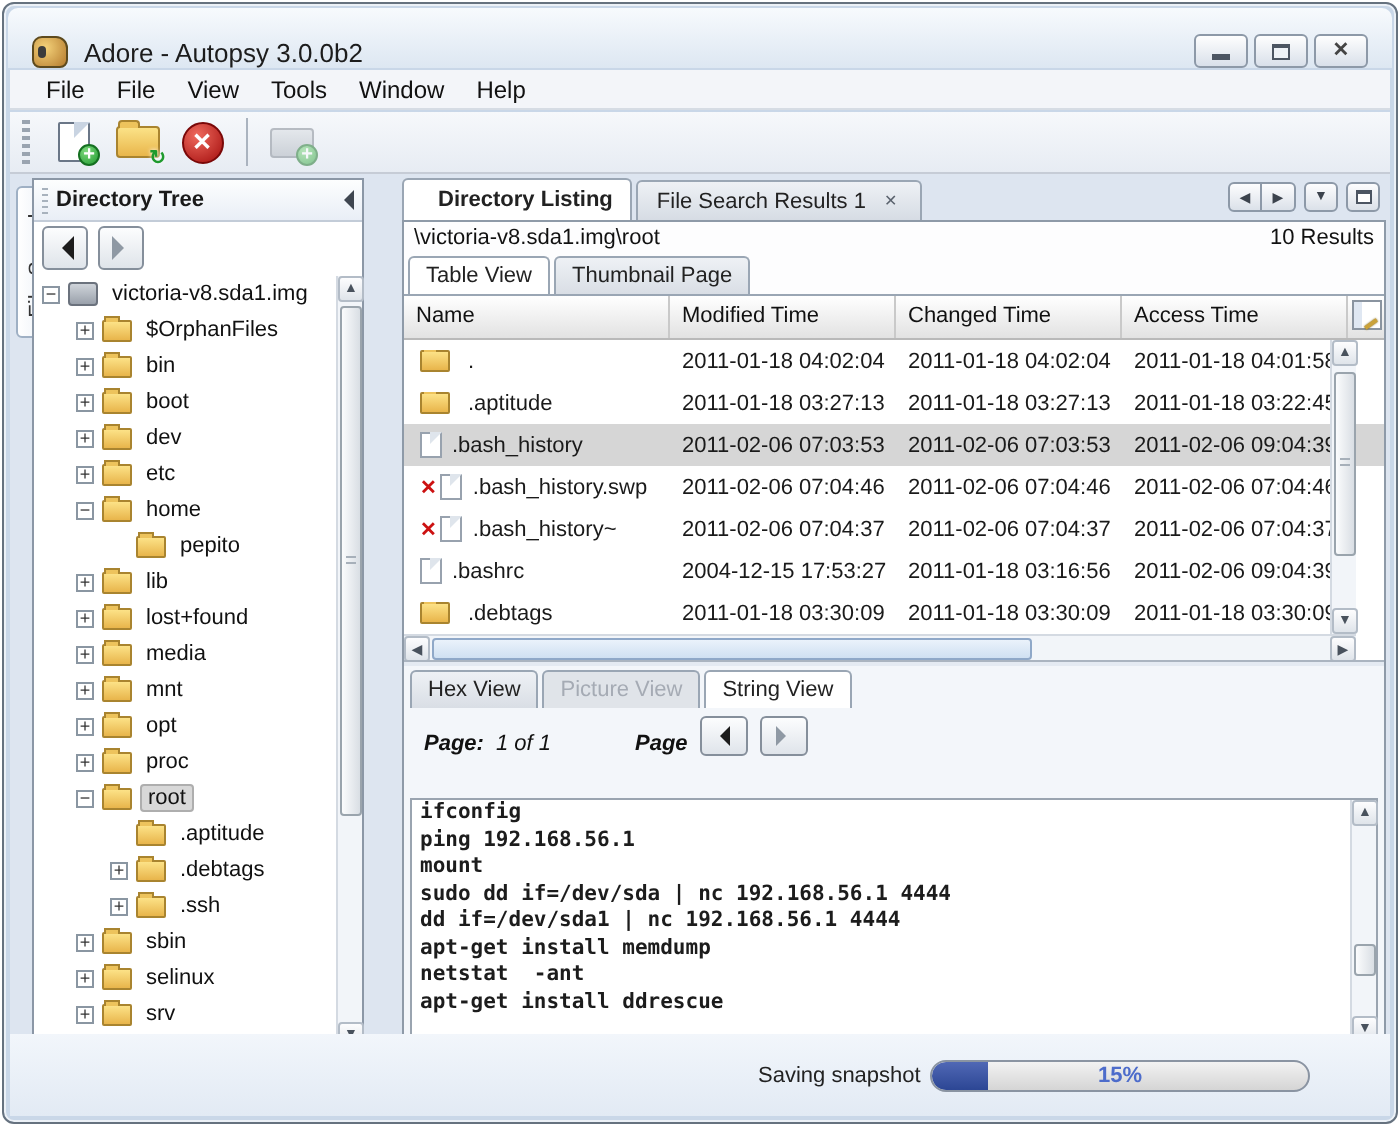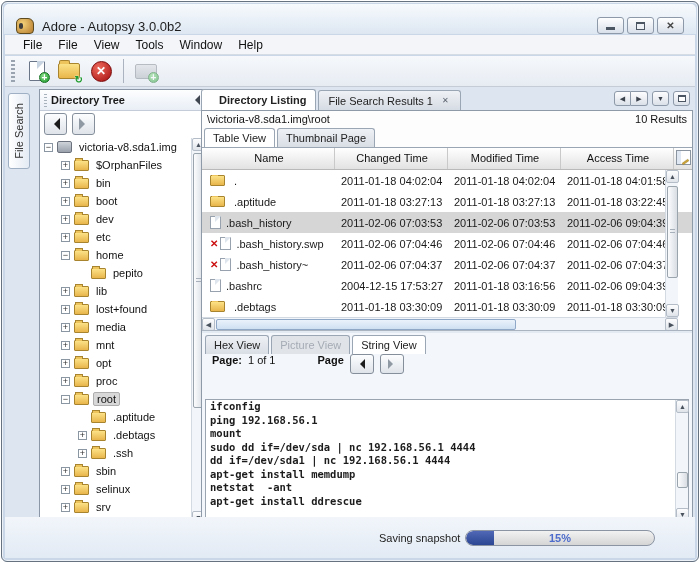--- a/index.html
+++ b/index.html
@@ -35,21 +35,21 @@
   .ic-folder-big:before{content:"";position:absolute;left:0;top:-4px;width:9px;height:3px;background:#edc35c;border:1px solid #a9842f;border-bottom:none;border-radius:2px 2px 0 0;}
   .refresh-badge{position:absolute;right:0;bottom:-1px;font-size:10px;color:#1f9a2e;font-weight:bold;text-shadow:0 0 2px #fff;}
   .ic-close-case{width:21px;height:21px;border-radius:50%;background:radial-gradient(circle at 35% 30%,#ef6a5d,#a30d0d);border:1px solid #7a0808;color:#fff;font-weight:bold;font-size:12px;line-height:19px;text-align:center;}
   .ic-disk-big{width:22px;height:15px;background:linear-gradient(#d7dbe0,#aeb4bc);border:1px solid #7d848e;border-radius:2px;position:relative;}
   .disabled{opacity:.5;}
   
   .content{position:absolute;left:3px;top:85px;right:3px;height:443px;background:#dde5f0;}
   .vtab{position:absolute;left:3px;top:6px;width:22px;height:76px;border:1px solid #9fb0c4;border-radius:3px;background:linear-gradient(90deg,#ffffff,#e4ebf4);}
   .vtab span{position:absolute;left:50%;top:50%;transform:translate(-50%,-50%) rotate(-90deg);white-space:nowrap;font-size:11px;color:#333;}
   
-  .tree-panel{position:absolute;left:34px;top:2px;width:166px;height:437px;background:#fff;border:1px solid #8b97a6;}
+  .tree-panel{position:absolute;left:11px;top:2px;width:166px;height:437px;background:#fff;border:1px solid #8b97a6;}
   .panel-head{height:21px;background:linear-gradient(#fdfefe,#e9eef6);border-bottom:1px solid #c3ccd8;display:flex;align-items:center;padding:0 4px;}
   .ph-grip{width:3px;height:13px;margin-right:4px;background:repeating-linear-gradient(#a8b2bd 0 1px,transparent 1px 3px);}
   .panel-title{font-size:11px;font-weight:bold;color:#1a1a1a;}
   .dock-ic{margin-left:auto;width:0;height:0;border:5px solid;border-color:transparent #3f4650 transparent transparent;}
   .navrow{height:26px;display:flex;align-items:center;padding-left:4px;gap:5px;background:#fff;}
   .nav-btn{width:23px;height:22px;border:1px solid #858f9b;border-radius:3px;background:linear-gradient(#fcfdfe,#dfe4ea);display:flex;align-items:center;justify-content:center;}
   .tri-l{width:0;height:0;border:6px solid;border-color:transparent #1c1c1c transparent transparent;margin-right:3px;}
   .tri-r{width:0;height:0;border:6px solid;border-color:transparent transparent transparent #8f99a4;margin-left:3px;}
   .tree-scroll{position:absolute;top:48px;bottom:1px;left:1px;right:14px;overflow:hidden;}
   .tree-row{height:18px;display:flex;align-items:center;font-size:11px;color:#111;white-space:nowrap;}
@@ -82,42 +82,42 @@
   .mini-pair .mini-btn:last-child{border-radius:0 3px 3px 0;border-left:none;}
   .g-restore{width:8px;height:7px;border:1px solid #4c5562;border-top-width:2px;background:#fff;}
   .main-box{position:absolute;left:0;top:21px;right:0;bottom:0;background:#fff;border:1px solid #8e9aa8;}
   .pathrow{height:16px;display:flex;align-items:center;justify-content:space-between;padding:0 5px;font-size:11px;color:#111;background:#fdfdfe;}
   .viewtabs{height:20px;display:flex;align-items:flex-end;padding-left:2px;background:#fdfdfe;}
   .vtab2{height:19px;display:flex;align-items:center;padding:0 8px;font-size:11px;color:#222;background:linear-gradient(#eef1f5,#d9dee5);border:1px solid #9aa6b4;border-bottom:none;border-radius:3px 3px 0 0;margin-right:2px;}
   .vtab2.active{background:#fff;font-weight:normal;}
   .vtab2.dis{color:#a5abb4;background:#e0e4e9;}
   
   .tbl{position:absolute;left:0;right:0;top:36px;border-top:1px solid #9aa6b4;}
-  .thead{height:22px;display:flex;background:linear-gradient(#ffffff,#e2e2e2);border-bottom:1px solid #b9b9b9;position:relative;text-align:center;}
+  .thead{height:22px;display:flex;background:linear-gradient(#ffffff,#e2e2e2);border-bottom:1px solid #b9b9b9;position:relative;}
   .th{font-size:11px;color:#111;padding:4px 4px 0 6px;border-right:1px solid #c9c9c9;}
   .c-name{width:133px;}.c-t{width:113px;}
   .gear-box{position:absolute;right:1px;top:2px;width:15px;height:15px;border:1px solid #8a94a0;background:
     linear-gradient(90deg,#dfe7f2 0 4px,#fff 0),repeating-linear-gradient(#b9c6d8 0 1px,#fff 1px 5px);}
   .gear-box:after{content:"";position:absolute;right:1px;bottom:1px;width:7px;height:2px;background:#caa23a;transform:rotate(-35deg);box-shadow:0 0 1px #7a6010;}
   .tbody{position:relative;}
   .t-row{height:21px;display:flex;align-items:center;font-size:11px;color:#1a1a1a;}
   .t-row.sel{background:#d6d6d6;}
   .t-cell{padding-left:6px;overflow:hidden;white-space:nowrap;}
   .t-cell.first{display:flex;align-items:center;gap:5px;padding-left:8px;}
   .icon-file{width:11px;height:13px;background:#fff;border:1px solid #98a2ae;position:relative;flex:0 0 11px;}
   .icon-file:before{content:"";position:absolute;right:-1px;top:-1px;border:3px solid;border-color:#dfe5ec transparent transparent #dfe5ec;}
   .delmark{color:#cc1111;font-weight:bold;font-size:10px;margin-right:-3px;}
   
   .splitter{position:absolute;left:0;right:0;top:219px;height:3px;background:#e4eaf2;border-top:1px solid #aab4c0;}
   .viewer{position:absolute;left:0;right:0;top:222px;bottom:0;background:#f3f6fa;}
   .v-head{height:19px;display:flex;align-items:center;background:linear-gradient(#fcfdfe,#e9eef5);border-bottom:1px solid #c3ccd8;padding:0 5px;}
   .v-title{font-size:11px;font-weight:bold;color:#161616;}
   .v-dock{margin-left:auto;width:0;height:0;border:5px solid;border-color:#3f4650 transparent transparent transparent;margin-top:4px;}
   .v-tabs{height:21px;display:flex;align-items:flex-end;padding-left:3px;}
-  .pager{height:24px;display:flex;align-items:flex-start;font-size:11px;color:#111;padding-left:10px;gap:6px;}
+  .pager{height:24px;display:flex;align-items:flex-end;font-size:11px;color:#111;padding-left:10px;gap:6px;font-style:italic;}
   .pager .lbl{font-weight:bold;}
   .pg-btn{width:24px;height:20px;border:1px solid #858f9b;border-radius:3px;background:linear-gradient(#fcfdfe,#dfe4ea);display:flex;align-items:center;justify-content:center;}
   .pg-btn .tri-l,.pg-btn .tri-r{border-width:5px;}
   .codebox{position:absolute;left:3px;right:3px;top:66px;bottom:3px;background:#fff;border:1px solid #9aa4b0;overflow:hidden;}
   .code-line{font-family:"DejaVu Sans Mono",monospace;font-size:10.5px;font-weight:bold;color:#1c1c1c;line-height:13.5px;white-space:pre;padding-left:4px;}
   
   .statusbar{position:absolute;left:3px;bottom:3px;right:3px;height:41px;background:linear-gradient(#f2f6fb,#e2eaf4);display:flex;align-items:center;}
   .status-label{position:absolute;left:374px;font-size:11px;color:#222;}
   .progress{position:absolute;left:460px;width:190px;height:16px;border:1px solid #8a94a2;border-radius:8px;background:linear-gradient(#f2f2f2,#d5d5d5);overflow:hidden;}
   .progress-fill{position:absolute;left:0;top:0;bottom:0;background:linear-gradient(#5068b5,#2c4694);border-radius:8px 0 0 8px;}
@@ -344,22 +344,22 @@
           <span>10 Results</span>
         </div>
         <div class="viewtabs" id="view-tabs">
             <div class="vtab2 active">Table View</div>
             <div class="vtab2">Thumbnail Page</div>
           </div>
 
         <div class="tbl">
           <div class="thead" id="table-head">
             <span class="th c-name">Name</span>
+              <span class="th c-t">Modified Time</span>
               <span class="th c-t">Changed Time</span>
-              <span class="th c-t">Modified Time</span>
               <span class="th c-t">Access Time</span>
               <span class="gear-box"></span>
           </div>
           <div class="tbody" id="table-body">
               <div class="t-row">
                 <span class="t-cell c-name first">
                   <span class="icon-folder"></span>
                   <span>.</span>
                 </span>
                 <span class="t-cell c-t">2011-01-18 04:02:04</span>

